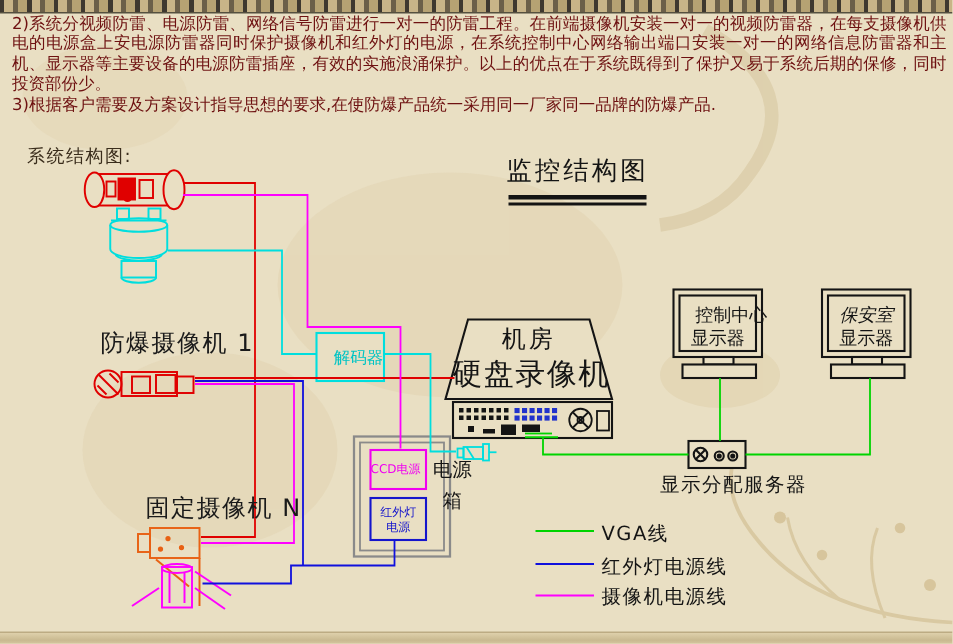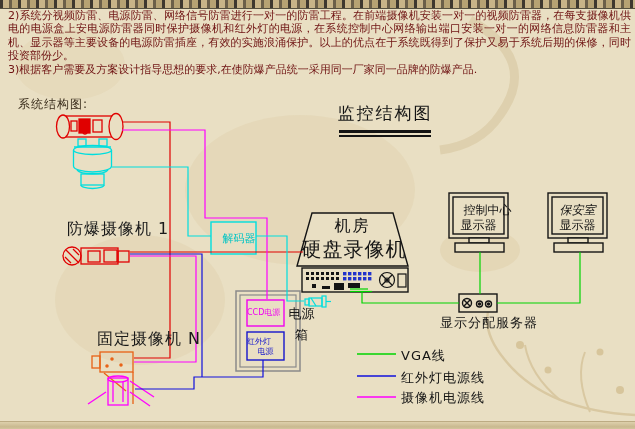--- a/index.html
+++ b/index.html
@@ -32,21 +32,21 @@
   }
   .intro p{margin:0;}
   .section-label{left:18px;top:96px;color:#3a2d1c;font-size:12px;letter-spacing:1px;}
   .diagram-title{left:336px;top:102px;width:98px;color:#141414;font-size:17px;letter-spacing:2px;text-align:center;}
   .cam-label{color:#1a1a1a;font-size:16px;letter-spacing:1px;}
   .decoder-label{left:211px;top:231px;width:56px;text-align:center;color:#00c4c4;font-size:11px;}
   .dvr1{left:312px;top:216px;width:81px;text-align:center;color:#141414;font-size:16px;letter-spacing:2px;}
   .dvr2{left:300px;top:236px;width:108px;text-align:center;color:#141414;font-size:20px;letter-spacing:1px;}
   .pbox-label{left:284px;top:303px;width:35px;color:#141414;font-size:13px;line-height:21px;word-break:break-all;text-align:center;}
   .ccd-label{left:247px;top:307px;width:37px;color:#f000f0;font-size:8px;}
-  .ir1{left:247px;top:336px;width:37px;color:#1515cc;font-size:8px;}
+  .ir1{left:247px;top:336px;width:37px;text-align:center;color:#1515cc;font-size:8px;}
   .ir2{left:247px;top:346px;width:37px;text-align:center;color:#1515cc;font-size:8px;}
   .mon-line{width:51px;text-align:center;color:#141414;font-size:12px;}
   .server-label{left:440px;top:314px;color:#141414;font-size:13px;letter-spacing:1px;}
   .legend-label{color:#141414;font-size:13px;letter-spacing:1px;}
 </style>
 </head>
 <body>
 
 <div id="stage">
 

